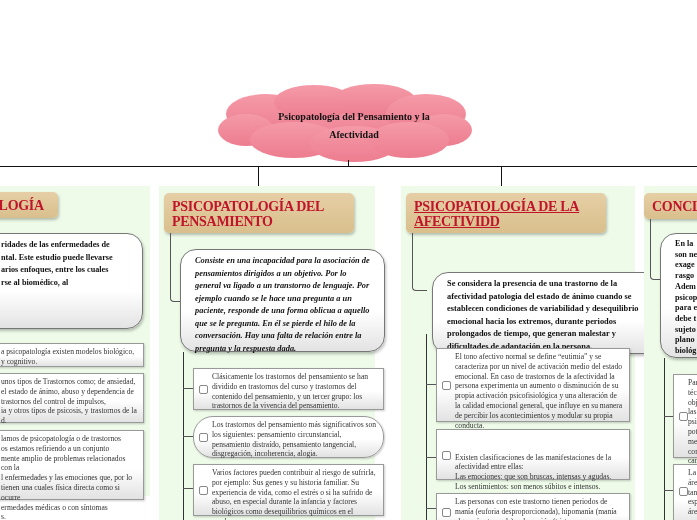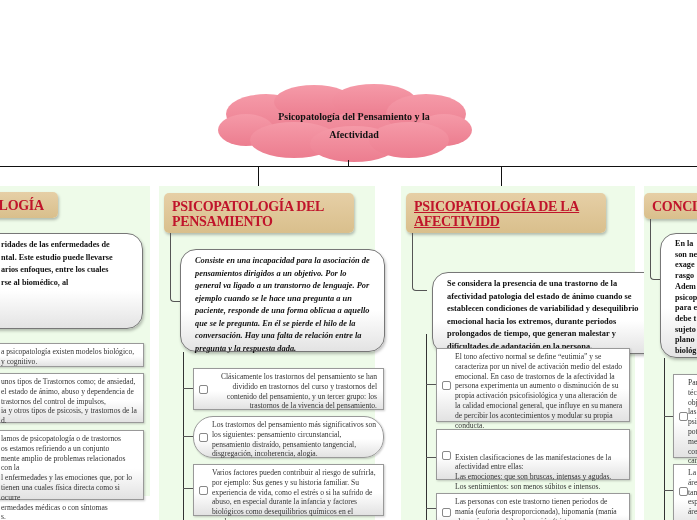--- a/index.html
+++ b/index.html
@@ -113,21 +113,21 @@
 <div class="panel" style="left:159px; width:216px;"></div>
 <div class="topic" style="left:164px; top:193px; width:190px; height:40px;">
   <span>PSICOPATOLOGÍA DEL PENSAMIENTO</span>
 </div>
 <div class="conn" style="left:170px; top:233px; width:12px; height:68px;"></div>
 <div class="main-box" style="left:180px; top:249px; width:205px; height:103px;font-style:italic;">
   <span>Consiste en una incapacidad para la asociación de pensamientos dirigidos a un objetivo. Por lo general va ligado a un transtorno de lenguaje. Por ejemplo cuando se le hace una pregunta a un paciente, responde de una forma oblicua a aquello que se le pregunta. En él se pierde el hilo de la conversación. Hay una falta de relación entre la pregunta y la respuesta dada.</span>
 </div>
 <div class="vline" style="left:183px; top:352px; height:168px;"></div>
 <div class="stub" style="left:183px; top:388px; width:11px;"></div>
-<div class="sub-box" style="left:193px; top:368px; width:191px; height:42px;text-align:right;">
+<div class="sub-box" style="left:193px; top:368px; width:191px; height:42px;">
   <span class="checkbox"></span>
   <span>Clásicamente los trastornos del pensamiento se han dividido en trastornos del curso y trastornos del contenido del pensamiento, y un tercer grupo: los trastornos de la vivencia del pensamiento.</span>
 </div>
 <div class="stub" style="left:183px; top:436px; width:11px;"></div>
 <div class="sub-box" style="left:193px; top:416px; width:191px; height:42px;border-radius:20px;">
   <span class="checkbox"></span>
   <span>Los trastornos del pensamiento más significativos son los siguientes: pensamiento circunstancial, pensamiento distraído, pensamiento tangencial, disgregación, incoherencia, alogia.</span>
 </div>
 <div class="stub" style="left:183px; top:488px; width:11px;"></div>
 <div class="sub-box" style="left:193px; top:464px; width:191px; height:52px;">

